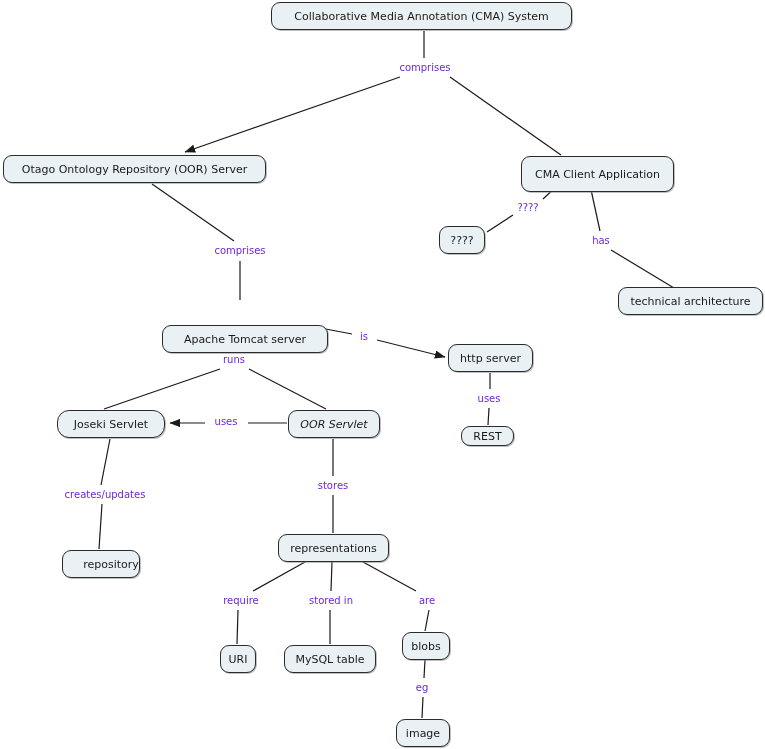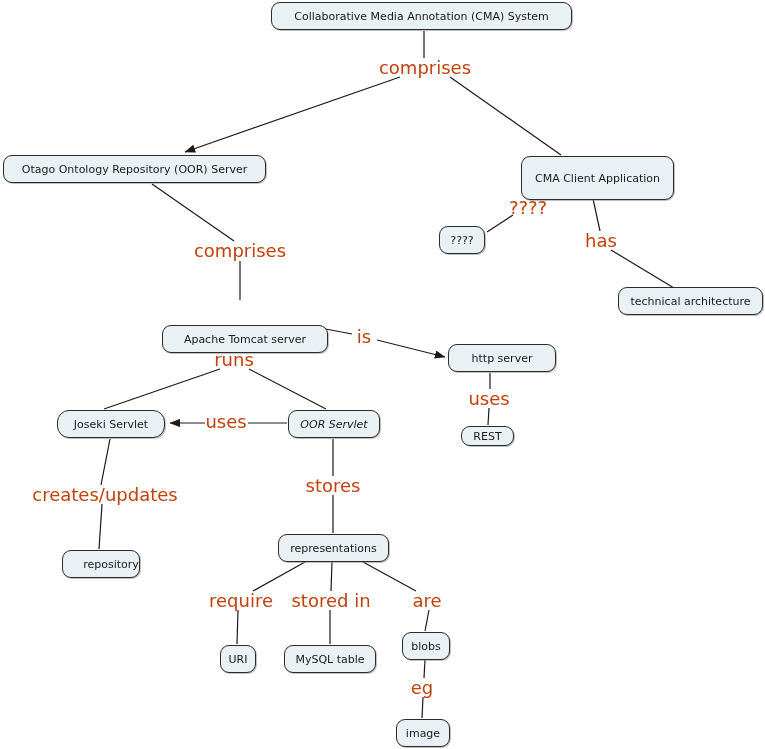--- a/index.html
+++ b/index.html
@@ -33,22 +33,22 @@
     align-items: center;
     justify-content: center;
     color: #1a1a1a;
     font-size: 11px;
     line-height: 1;
     white-space: nowrap;
     box-shadow: 1px 1px 0 rgba(140,140,140,0.55);
   }
   .edge-label {
     position: absolute;
-    color: #c2410c;
-    font-size: 18px;
+    color: #6d28d9;
+    font-size: 10px;
     line-height: 1;
     white-space: nowrap;
     background: transparent;
     transform: translate(-50%, -50%);
   }
 </style>
 </head>
 <body>
 
 <div id="canvas">
@@ -91,33 +91,33 @@
         <line x1="423" y1="697" x2="422" y2="718" stroke="#1a1a1a" stroke-width="1.2"></line>
       </g>
   </svg>
   <div id="node-layer">
       <div class="node" style="left: 271px; top: 2px; width: 301px; height: 28px;">
         <span>Collaborative Media Annotation (CMA) System</span>
       </div>
       <div class="node" style="left: 3px; top: 155px; width: 263px; height: 28px;">
         <span>Otago Ontology Repository (OOR) Server</span>
       </div>
-      <div class="node" style="left: 521px; top: 156px; width: 153px; height: 44px;">
+      <div class="node" style="left: 521px; top: 156px; width: 153px; height: 36px;">
         <span>CMA Client Application</span>
       </div>
       <div class="node" style="left: 439px; top: 226px; width: 46px; height: 28px;">
         <span>????</span>
       </div>
       <div class="node" style="left: 618px; top: 287px; width: 145px; height: 28px;">
         <span>technical architecture</span>
       </div>
       <div class="node" style="left: 162px; top: 301px; width: 166px; height: 28px; margin-top: 24px;">
         <span>Apache Tomcat server</span>
       </div>
-      <div class="node" style="left: 448px; top: 344px; width: 108px; height: 28px;">
+      <div class="node" style="left: 448px; top: 344px; width: 85px; height: 28px;">
         <span>http server</span>
       </div>
       <div class="node" style="left: 57px; top: 410px; width: 108px; height: 28px; border-radius: 12px;">
         <span>Joseki Servlet</span>
       </div>
       <div class="node" style="left: 288px; top: 410px; width: 92px; height: 28px; font-style: italic;">
         <span>OOR Servlet</span>
       </div>
       <div class="node" style="left: 461px; top: 426px; width: 53px; height: 20px;">
         <span>REST</span>

